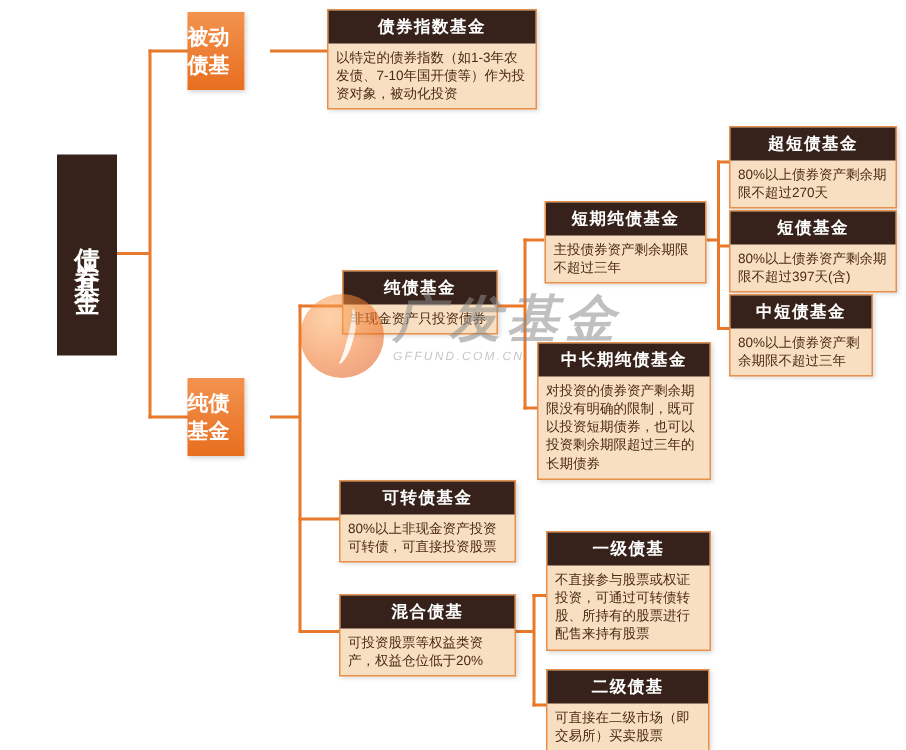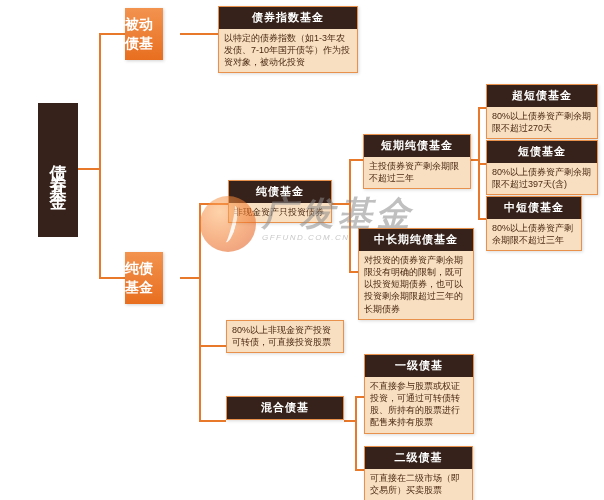--- a/index.html
+++ b/index.html
@@ -125,25 +125,27 @@
     <div class="card-title">短债基金</div>
     <div class="card-desc">80%以上债券资产剩余期限不超过397天(含)</div>
   </div>
 
   <div class="card" style="left:486px;top:196px;width:96px;">
     <div class="card-title">中短债基金</div>
     <div class="card-desc">80%以上债券资产剩余期限不超过三年</div>
   </div>
 
   <div class="card" style="left:226px;top:320px;width:118px;">
+    <div class="card-title">可转债基金</div>
     <div class="card-desc">80%以上非现金资产投资可转债，可直接投资股票</div>
   </div>
 
   <div class="card" style="left:226px;top:396px;width:118px;">
     <div class="card-title">混合债基</div>
+    <div class="card-desc">可投资股票等权益类资产，权益仓位低于20%</div>
   </div>
 
   <div class="card" style="left:364px;top:354px;width:110px;">
     <div class="card-title">一级债基</div>
     <div class="card-desc">不直接参与股票或权证投资，可通过可转债转股、所持有的股票进行配售来持有股票</div>
   </div>
 
   <div class="card" style="left:364px;top:446px;width:109px;">
     <div class="card-title">二级债基</div>
     <div class="card-desc">可直接在二级市场（即交易所）买卖股票</div>

